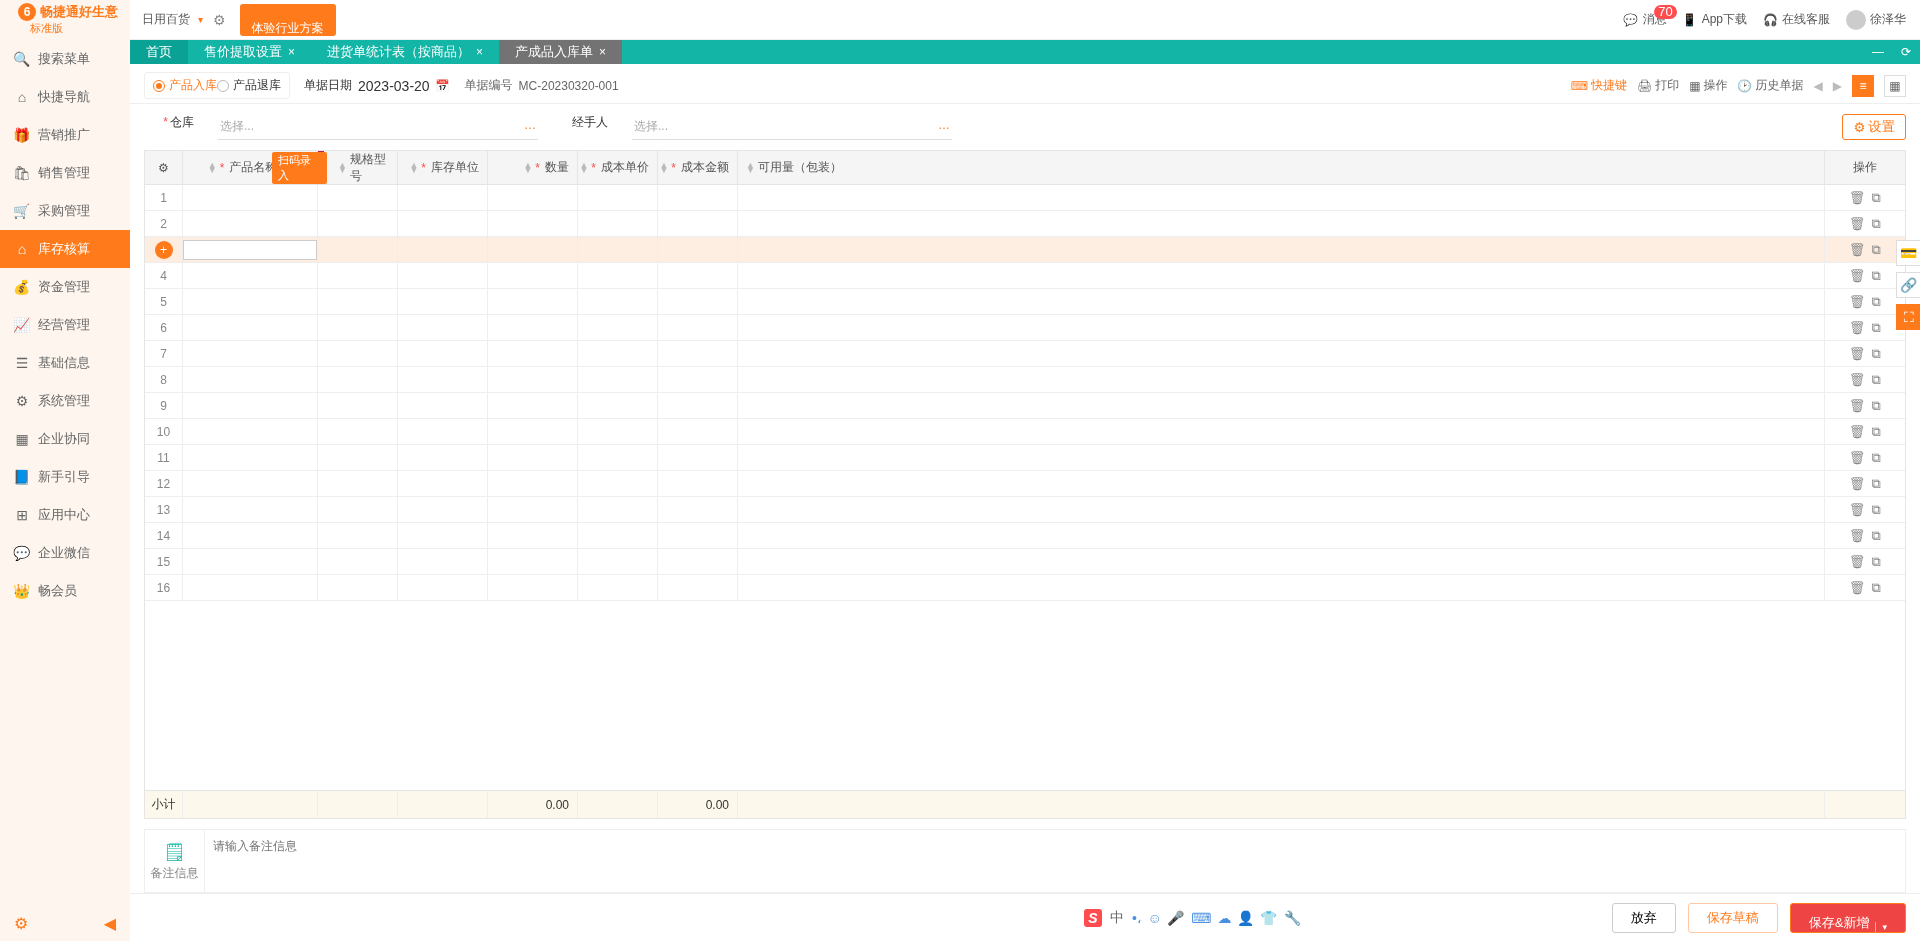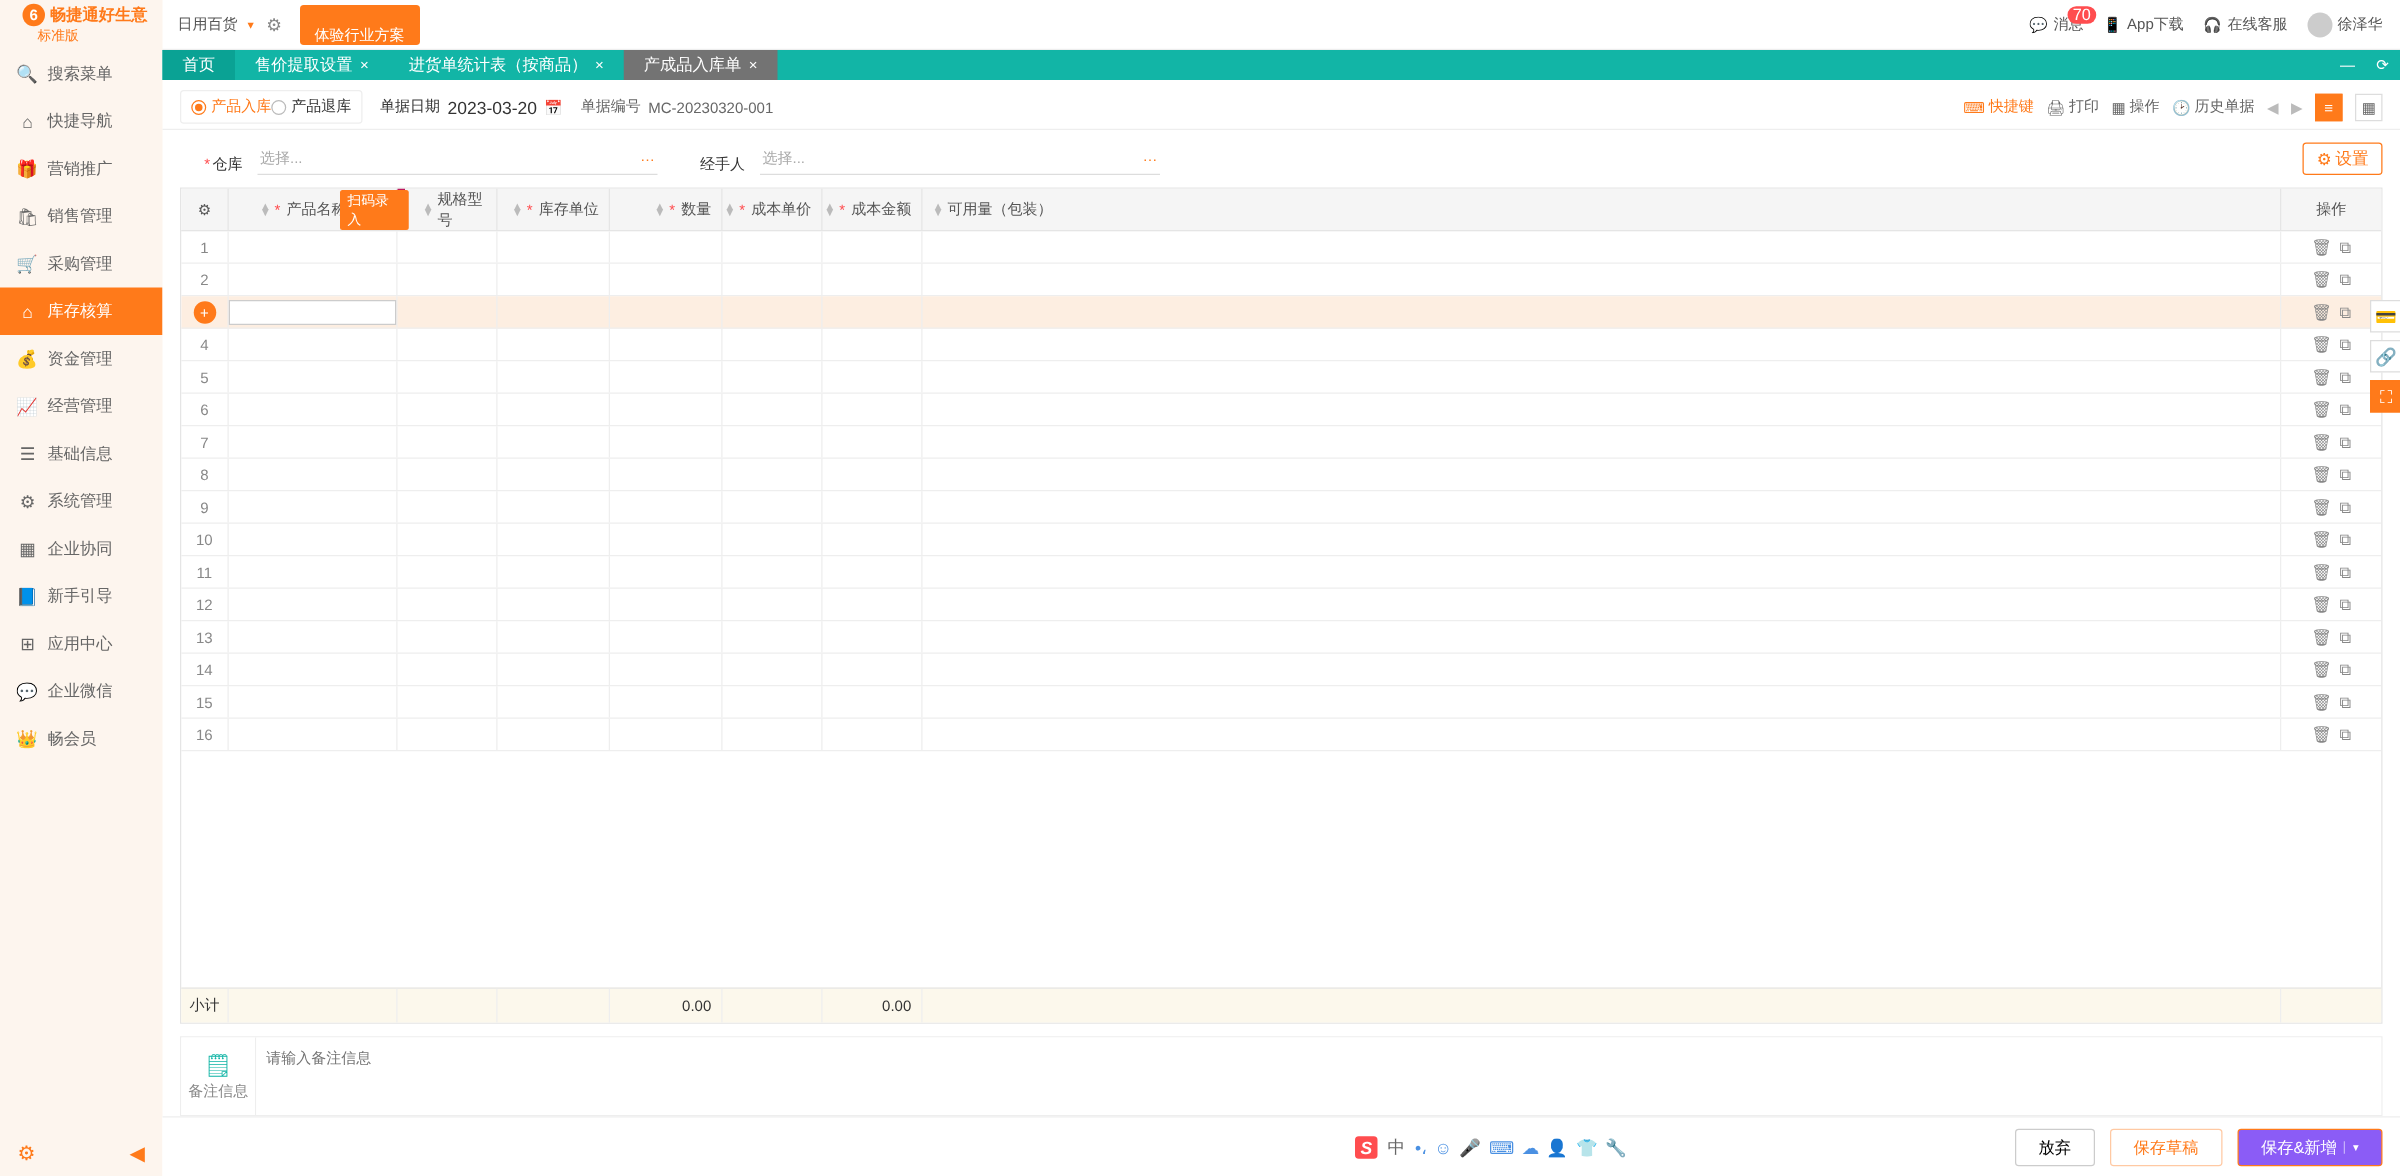--- a/index.html
+++ b/index.html
@@ -54,21 +54,21 @@
 .date-field .val { font-size: 14px; }
 .date-field .cal { color: #ff7a1a; }
 .bill-no { display: flex; align-items: center; gap: 6px; color: #666; }
 .tool-right { margin-left: auto; display: flex; align-items: center; gap: 10px; color: #666; }
 .tool-right .tlink { display: flex; align-items: center; gap: 3px; cursor: pointer; }
 .tool-right .orange { color: #ff7a1a; }
 .view-btn { width: 22px; height: 22px; display: flex; align-items: center; justify-content: center; border: 1px solid #ddd; cursor: pointer; }
 .view-btn.active { background: #ff7a1a; color: #fff; border-color: #ff7a1a; }
 
 .form-row2 { display: flex; align-items: center; padding: 10px 14px; gap: 20px; }
-.frm-field { display: flex; align-items: flex-end; gap: 12px; }
+.frm-field { display: flex; align-items: flex-start; gap: 24px; }
 .req { color: #ff4d4f; margin-right: 2px; }
 .frm-field .label { width: 50px; text-align: right; }
 .frm-field .inp { width: 320px; border-bottom: 1px solid #ddd; padding: 4px 2px; color: #aaa; display: flex; justify-content: space-between; }
 .frm-field .inp .dots { color: #ff7a1a; cursor: pointer; }
 .set-btn { margin-left: auto; border: 1px solid #ff7a1a; color: #ff7a1a; background: #fff; padding: 3px 10px; border-radius: 3px; cursor: pointer; display: flex; align-items: center; gap: 3px; }
 
 
 .tbl-wrap { flex: 1; padding: 0 14px; display: flex; flex-direction: column; min-height: 0; }
 .tbl-container { flex: 1; border: 1px solid #e5e5e5; display: flex; flex-direction: column; min-height: 0; }
 .tbl-header { height: 34px; background: #f5f5f5; display: flex; border-bottom: 1px solid #e5e5e5; }
@@ -102,21 +102,21 @@
 .remarks-left .ico { color: #12b5a6; font-size: 18px; }
 .remarks-input { flex: 1; border: none; padding: 8px; resize: none; outline: none; color: #999; font-size: 12px; font-family: inherit; }
 
 
 .bottom-bar { height: 48px; border-top: 1px solid #eee; display: flex; align-items: center; justify-content: flex-end; gap: 12px; padding: 0 14px; background: #fff; }
 .ime-bar { display: flex; align-items: center; gap: 8px; margin-right: auto; margin-left: 940px; font-size: 14px; color: #666; }
 .ime-bar .s-icon { background: #ff4d4f; color: #fff; width: 18px; height: 18px; display: flex; align-items: center; justify-content: center; border-radius: 3px; font-style: italic; font-weight: bold; }
 .ime-bar .glyphs { display: flex; gap: 6px; color: #4a90e2; font-size: 14px; }
 .btn { height: 30px; padding: 0 18px; border: 1px solid #ccc; background: #fff; border-radius: 3px; cursor: pointer; font-size: 13px; }
 .btn.draft { color: #ff7a1a; border-color: #ffc9a3; }
-.btn.primary { background: #8b5cf6; color: #fff; border-color: #ff7a1a; display: flex; align-items: center; gap: 6px; }
+.btn.primary { background: #ef4444; color: #fff; border-color: #ff7a1a; display: flex; align-items: flex-end; gap: 6px; }
 .btn.primary .drop { border-left: 1px solid rgba(255,255,255,.5); padding-left: 6px; font-size: 9px; }
 
 
 .float-right { position: absolute; right: -2px; top: 200px; display: flex; flex-direction: column; gap: 6px; z-index: 5; }
 .float-right .fb { width: 26px; height: 26px; border: 1px solid #ddd; background: #fff; display: flex; align-items: center; justify-content: center; color: #888; cursor: pointer; font-size: 14px; }
 .float-right .fb.orange { background: #ff7a1a; color: #fff; border-color: #ff7a1a; }
 </style>
 </head>
 <body>
 

